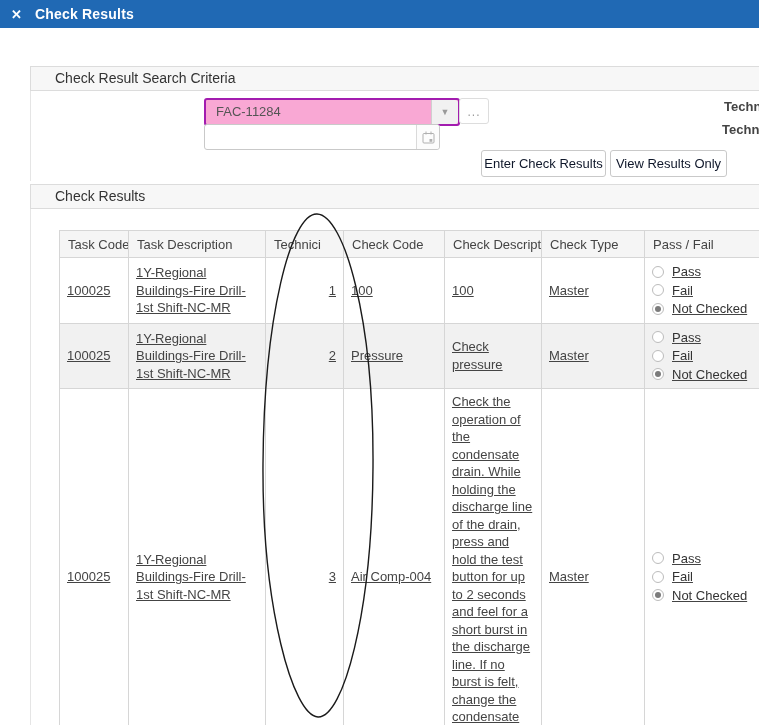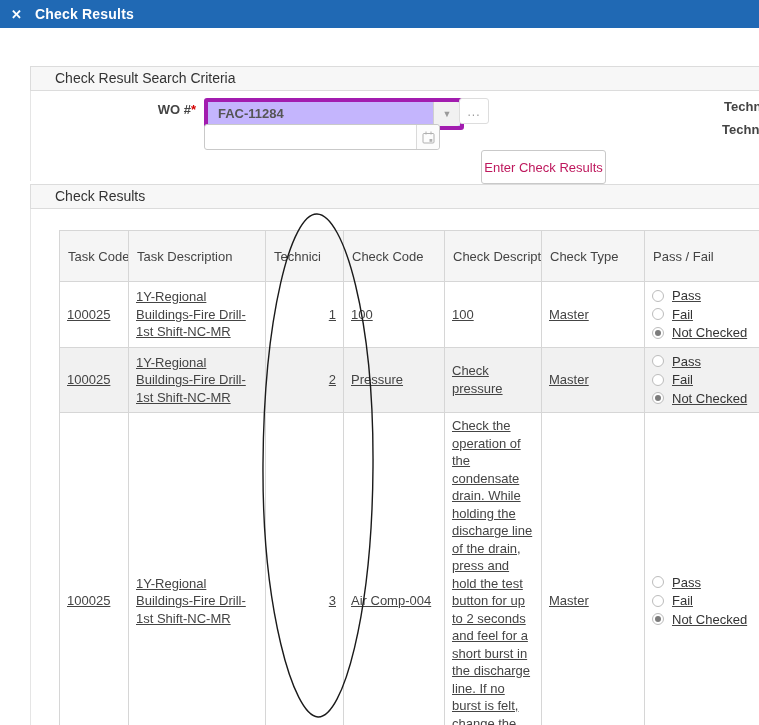--- a/index.html
+++ b/index.html
@@ -16,36 +16,36 @@
   .panel{position:absolute;left:30px;width:860px;}
   #search-panel{top:66px;}
   #results-panel{top:184px;height:541px;}
   .panel-header{height:23px;background:#f7f7f7;border:1px solid #dcdcdc;font-size:14px;color:#333;line-height:23px;padding-left:24px;}
   .panel-body{position:relative;background:#fff;border-left:1px solid #e5e5e5;}
   #search-body{height:90px;}
   #results-body{height:516px;}
   
   .field-label{position:absolute;left:0;width:165px;text-align:right;font-size:13px;font-weight:bold;color:#444;white-space:nowrap;}
   .req{color:#d40000;}
-  .combo{position:absolute;left:173px;top:7px;width:252px;height:24px;border:4px solid #a21caf;border-radius:3px;background:#c4b5fd;box-sizing:content-box;font-weight:bold;}
+  .combo{position:absolute;left:173px;top:7px;width:252px;height:24px;border:2px solid #a21caf;border-radius:3px;background:#f9a8d4;box-sizing:content-box;}
   .combo-value{position:absolute;left:10px;top:0;line-height:24px;font-size:13px;color:#555;}
   .combo-btn{position:absolute;right:0;top:0;width:26px;height:24px;background:#f1f1f1;border-left:1px solid #cfcfcf;border-radius:0 3px 3px 0;display:flex;align-items:center;justify-content:center;color:#9a9a9a;font-size:9px;cursor:pointer;}
   .dots-btn{position:absolute;left:428px;top:7px;width:30px;height:26px;border:1px solid #ddd;border-radius:3px;background:#fff;color:#9a9a9a;font-size:12px;display:flex;align-items:flex-end;justify-content:center;padding-bottom:4px;box-sizing:border-box;cursor:pointer;letter-spacing:1px;}
   .text-input{position:absolute;left:173px;top:33px;width:234px;height:24px;border:1px solid #c9c9c9;border-radius:3px;background:#fff;}
   .cal-btn{position:absolute;right:0;top:0;width:22px;height:24px;border-left:1px solid #dadada;background:#fcfcfc;border-radius:0 3px 3px 0;display:flex;align-items:center;justify-content:center;cursor:pointer;}
   .tech-label{position:absolute;font-size:13px;font-weight:bold;color:#444;white-space:nowrap;}
   #tech1{left:693px;top:8px;}
   #tech2{left:691px;top:31px;}
-  .btn{position:absolute;top:59px;height:34px;border:1px solid #c9c9c9;border-radius:3px;background:#fff;color:#be185d;font-size:13px;display:flex;align-items:center;justify-content:center;box-sizing:border-box;cursor:pointer;white-space:nowrap;}
+  .btn{position:absolute;top:59px;height:27px;border:1px solid #c9c9c9;border-radius:3px;background:#fff;color:#0f172a;font-size:13px;display:flex;align-items:center;justify-content:center;box-sizing:border-box;cursor:pointer;white-space:nowrap;}
   #enter-btn{left:450px;width:125px;}
   #view-btn{left:579px;width:117px;}
   
   #check-table{position:absolute;left:28px;top:21px;width:710px;border-collapse:collapse;table-layout:fixed;background:#fff;font-size:13px;}
   #check-table th,#check-table td{border:1px solid #d6d6d6;overflow:hidden;}
-  #check-table th{background:#f5f5f5;font-weight:normal;color:#444;text-align:left;padding:16px 8px;height:18px;white-space:nowrap;}
+  #check-table th{background:#f5f5f5;font-weight:normal;color:#444;text-align:left;padding:4px 8px;height:18px;white-space:nowrap;}
   #check-table td{padding:4px 7px;vertical-align:middle;color:#444;line-height:17.5px;word-wrap:break-word;text-decoration:underline;}
   #check-table td.seq{text-align:right;}
   #check-table tr.alt{background:#f1f1f1;}
   .radio-row{display:flex;align-items:center;margin:1px 0;cursor:pointer;}
   .radio{width:12px;height:12px;border:1px solid #bcbcbc;border-radius:50%;background:#fff;display:inline-flex;align-items:center;justify-content:center;flex:0 0 12px;box-sizing:border-box;}
   .radio .dot{width:6px;height:6px;border-radius:50%;background:#7c7c7c;}
   .radio-label{font-size:13px;color:#333;margin-left:8px;white-space:nowrap;}
   
   #annotation{position:absolute;left:0;top:0;width:759px;height:725px;z-index:5;pointer-events:none;}
 </style>
@@ -54,23 +54,20 @@
 
 <div class="titlebar">
   <span class="close-x">✕</span>
   <span class="win-title">Check Results</span>
 </div>
 
 <div class="panel" id="search-panel">
   <div class="panel-header">Check Result Search Criteria</div>
   <div class="panel-body" id="search-body">
 
-    <div class="field-label" style="top:11px;">
-      <span>WO #</span><span class="req">*</span>
-    </div>
     <div class="combo">
       <span class="combo-value">FAC-11284</span>
       <span class="combo-btn">
         <span>▼</span>
       </span>
     </div>
     <div class="dots-btn">...</div>
 
     <div class="text-input">
       <span class="cal-btn">
@@ -80,20 +77,21 @@
           <line x1="9" y1="0.5" x2="9" y2="3.5"></line>
           <rect x="7.5" y="8" width="2.8" height="2.8" fill="#b0b0b0" stroke="none"></rect>
         </svg>
       </span>
     </div>
 
     <div class="tech-label" id="tech1">Technici</div>
     <div class="tech-label" id="tech2">Technicia</div>
 
     <div class="btn" id="enter-btn">Enter Check Results</div>
+    <div class="btn" id="view-btn">View Results Only</div>
   </div>
 </div>
 
 <div class="panel" id="results-panel">
   <div class="panel-header">Check Results</div>
   <div class="panel-body" id="results-body">
     <table id="check-table">
       <colgroup>
         <col style="width:69px">
           <col style="width:137px">

